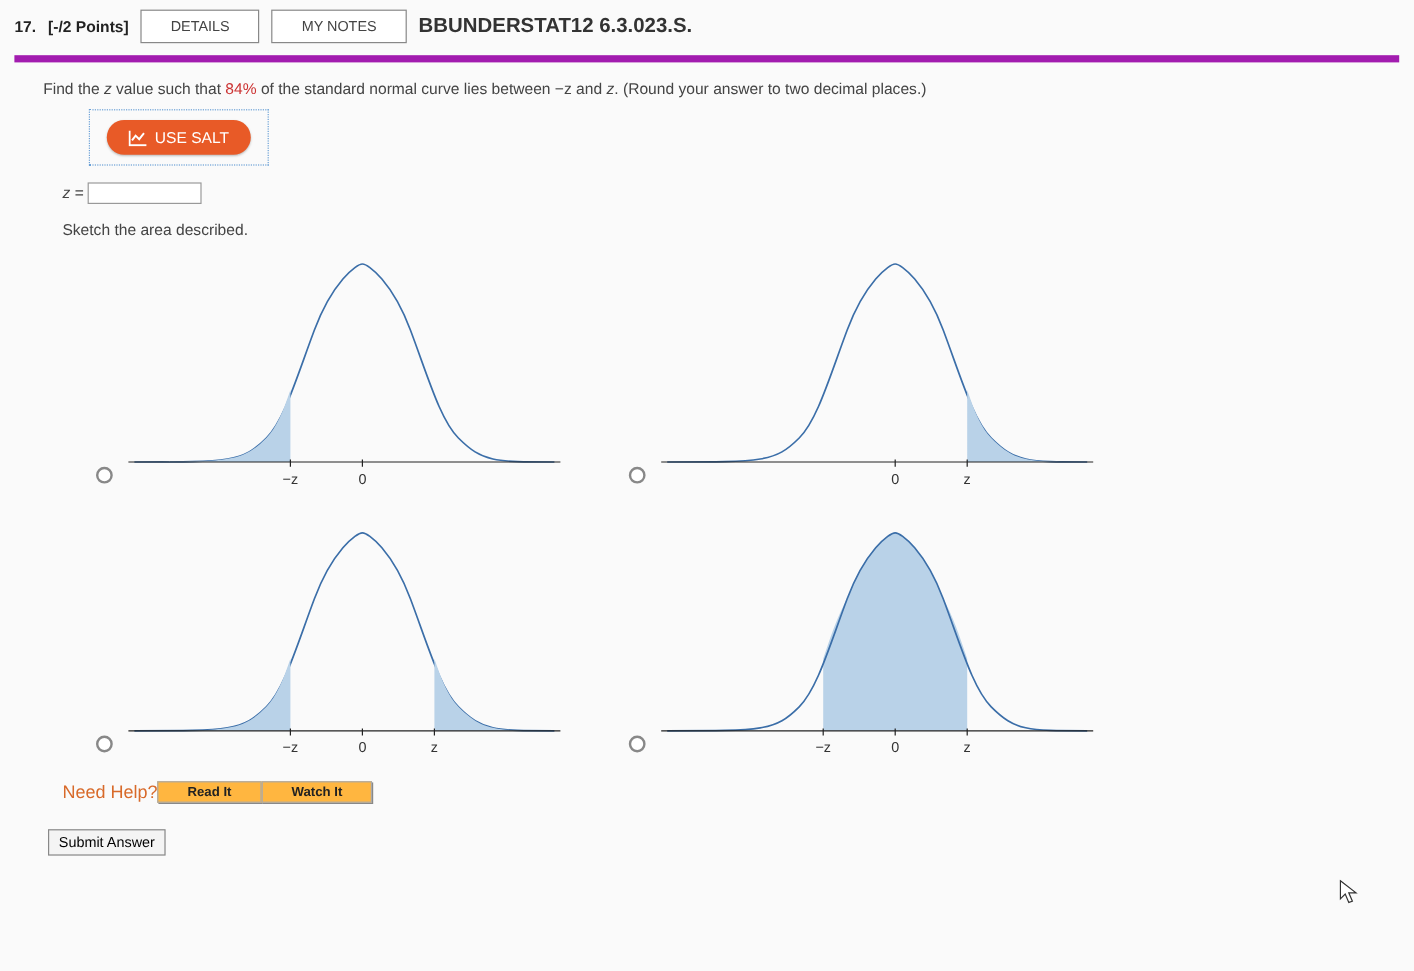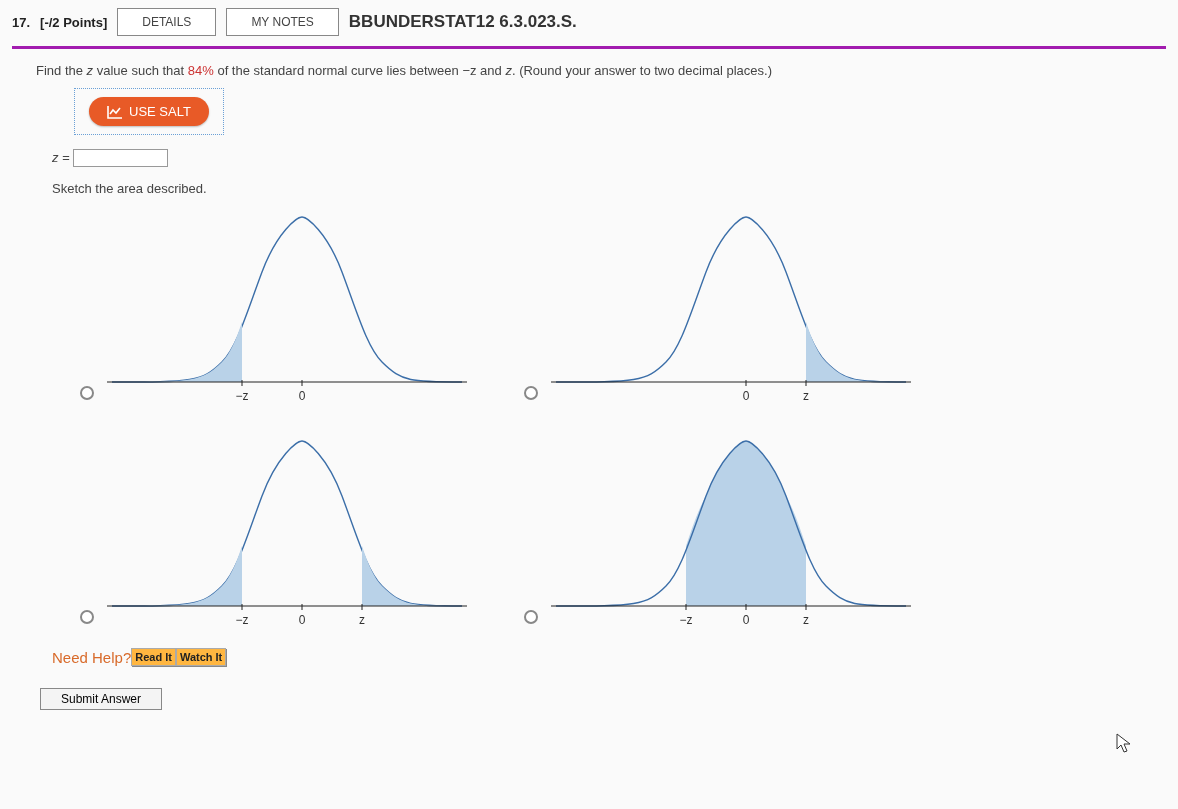--- a/index.html
+++ b/index.html
@@ -22,21 +22,21 @@
   .btn-outline {
     border: 1px solid #888;
     background: #fff;
     padding: 6px 24px;
     font-size: 12px;
     color: #444;
     cursor: pointer;
   }
   .source { color: #333; font-weight: bold; font-size: 17px; }
   .qbody {
-    border-top: 3px solid #a21caf;
+    border-top: 6px solid #a21caf;
     padding: 14px 10px 4px 24px;
   }
   .prompt { color: #444; font-size: 13px; margin-bottom: 8px; }
   .prompt .pct { color: #c33; }
   .salt-wrap {
     border: 1px dotted #6aa0d6;
     display: inline-block;
     padding: 8px 14px;
     margin: 2px 0 14px 38px;
   }
@@ -71,31 +71,31 @@
   }
   .help-row {
     display: flex; align-items: center; 
     margin: 12px 0 0 16px;
   }
   .help-label { color: #d86a2a; font-size: 15px; }
   .help-btn {
     background: #ffb640;
     border: 1px solid #aaa;
     box-shadow: 1px 1px 0 #888;
-    padding: 2px 3px;
+    padding: 2px 24px;
     font-size: 11px;
     font-weight: bold;
     cursor: pointer;
     color:#222;
   }
   .submit-row { margin: 22px 0 0 4px; }
   .submit-btn {
     background: #f4f4f4;
     border: 1px solid #888;
-    padding: 3px 20px;
+    padding: 3px 8px;
     font-size: 12px;
     cursor: pointer;
   }
   .cursor {
     position: absolute;
     right: 44px;
     bottom: 54px;
     pointer-events: none;
   }
   svg { display:block; }

